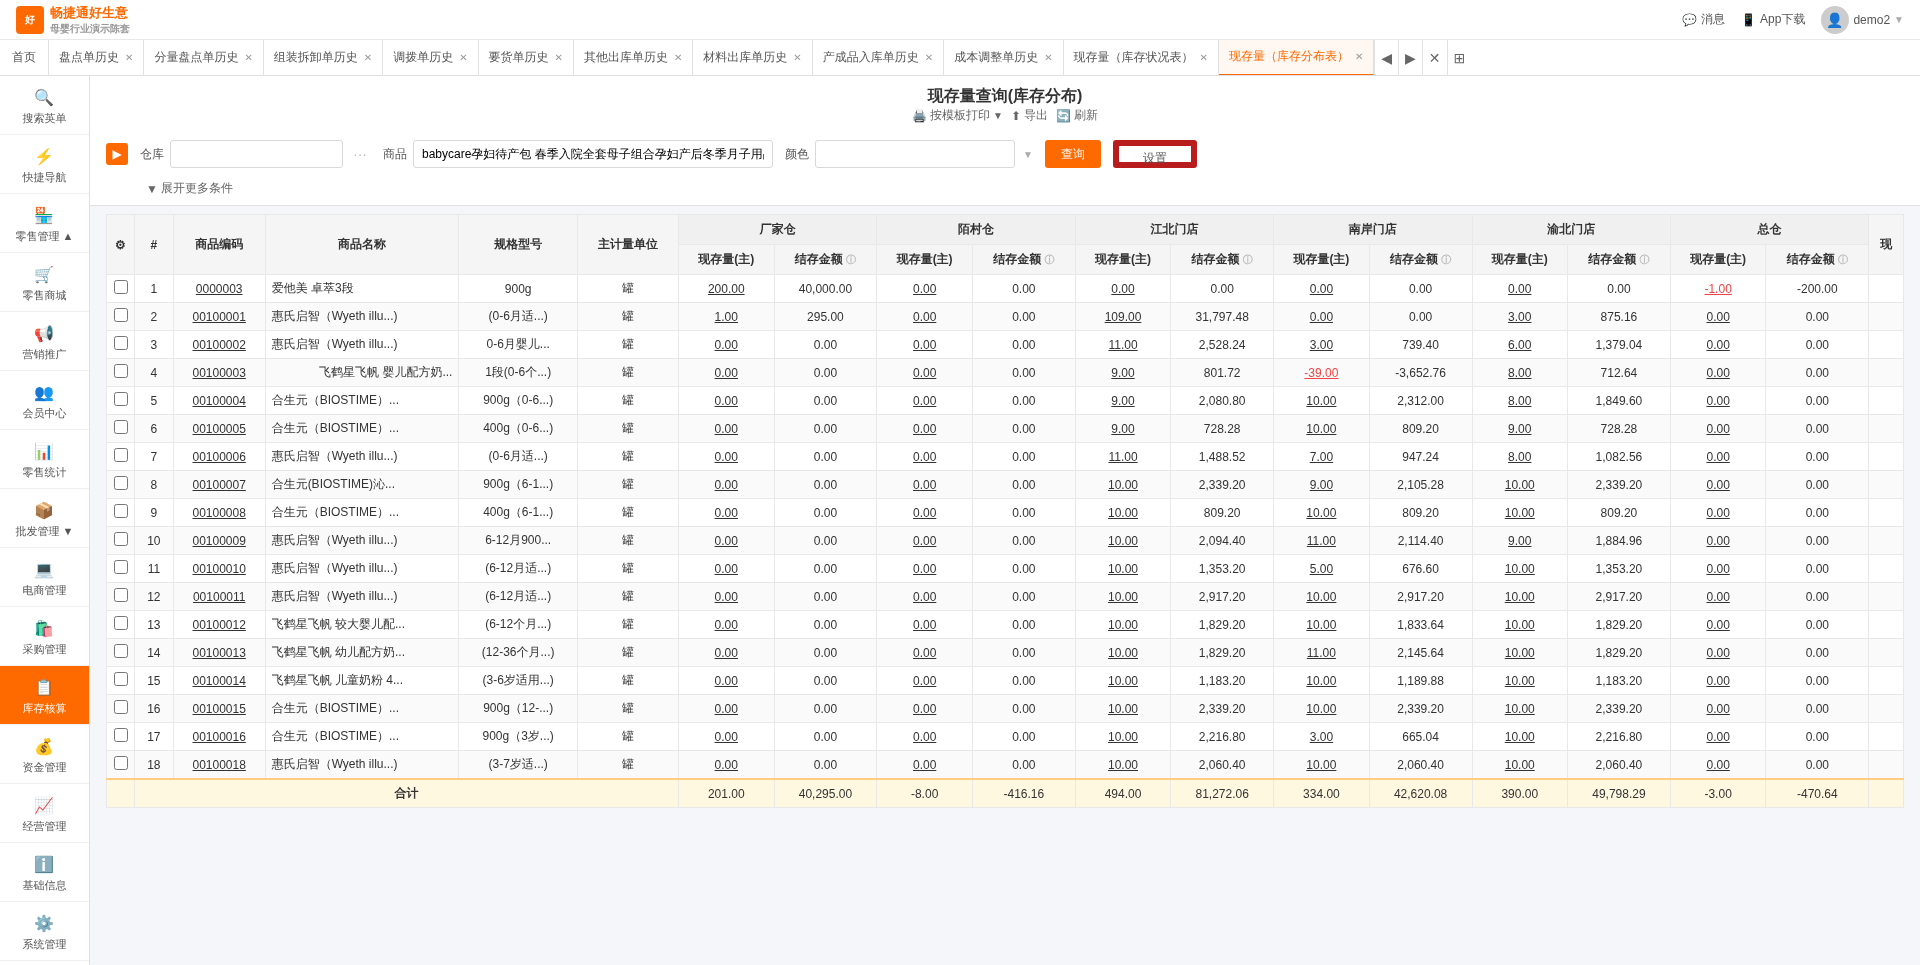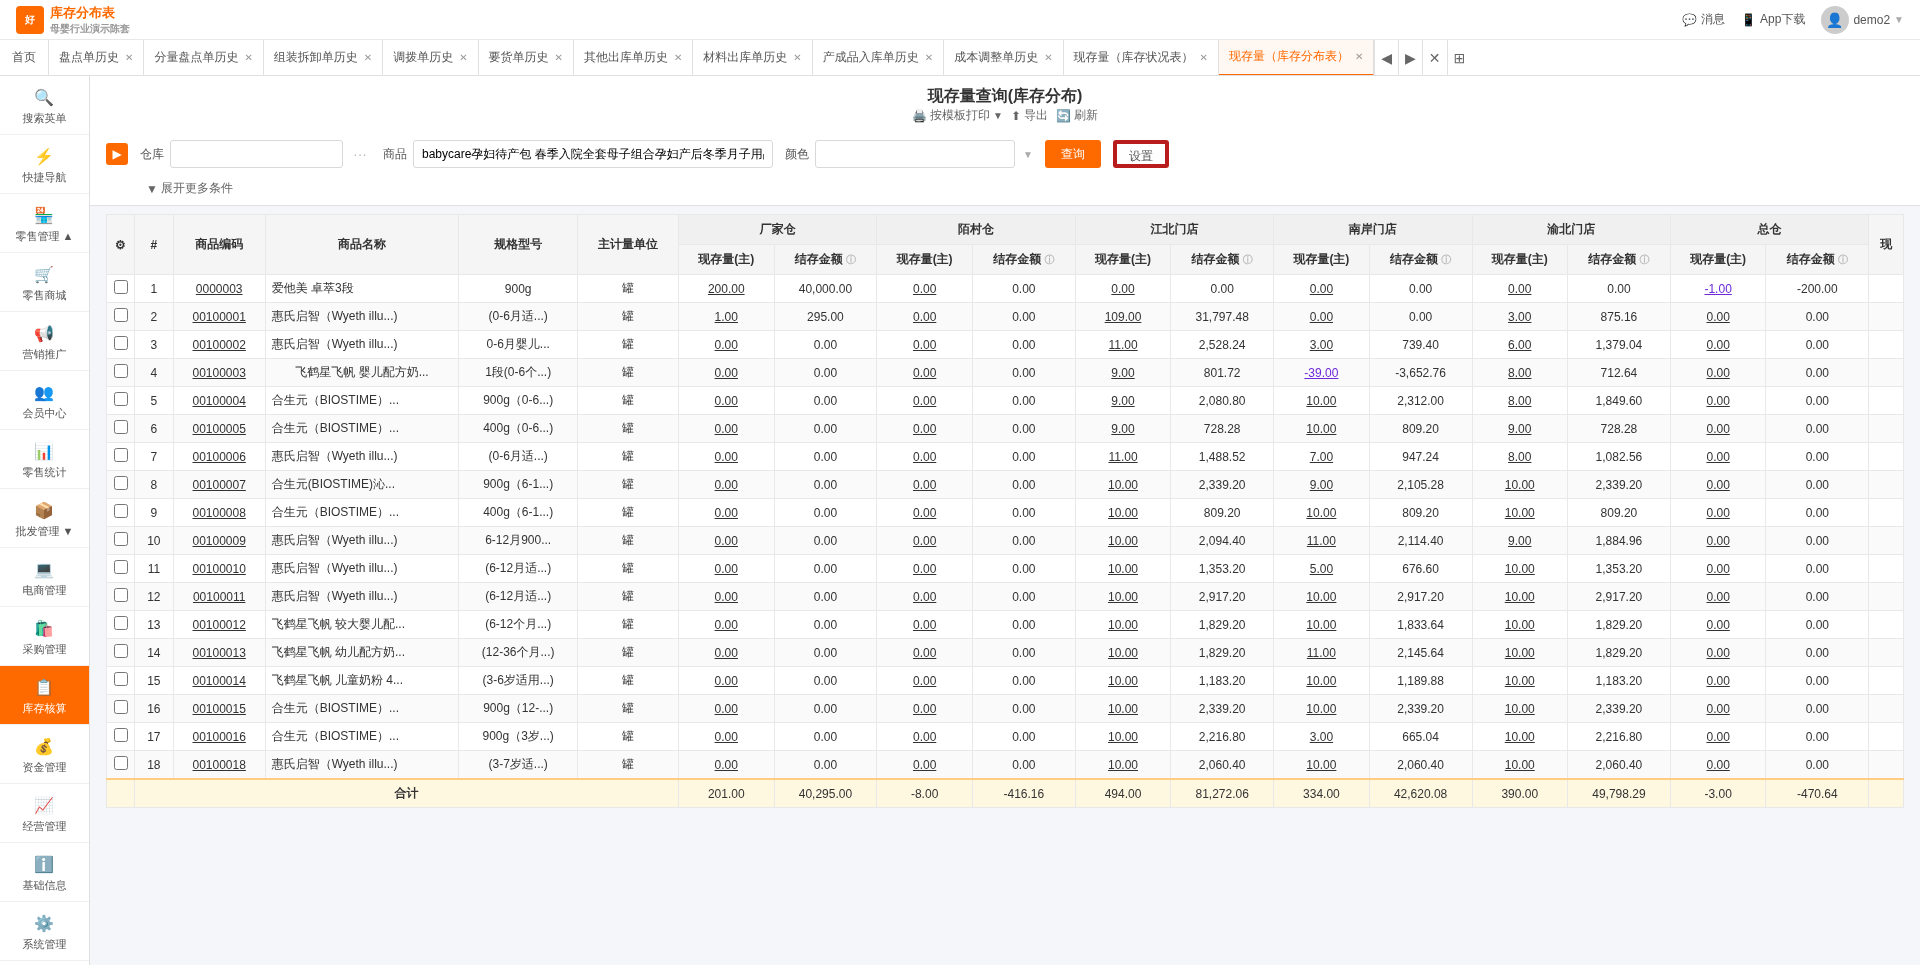--- a/index.html
+++ b/index.html
@@ -40,34 +40,34 @@
     .page-action-btn { display: flex; align-items: center; gap: 3px; cursor: pointer; color: #666; }
 
     
     .search-bar { display: flex; align-items: center; gap: 12px; padding: 8px 0; flex-wrap: wrap; }
     .search-group { display: flex; align-items: center; gap: 6px; }
     .search-label { color: #555; font-size: 12px; white-space: nowrap; }
     .search-input { border: 1px solid #d9d9d9; border-radius: 3px; padding: 4px 8px; font-size: 12px; height: 28px; min-width: 80px; }
     .search-input-wide { min-width: 360px; }
     .search-input-color { min-width: 200px; }
     .search-btn { background: #ff6a00; color: #fff; border: none; border-radius: 3px; padding: 4px 16px; cursor: pointer; height: 28px; font-size: 12px; }
-    .setting-btn { border: 4px solid #b91c1c; background: #fff; color: #555; border-radius: 3px; padding: 4px 12px; cursor: pointer; height: 28px; font-size: 12px; }
+    .setting-btn { border: 6px solid #b91c1c; background: #fff; color: #555; border-radius: 3px; padding: 4px 24px; cursor: pointer; height: 28px; font-size: 12px; }
     .expand-btn { display: flex; align-items: center; gap: 3px; cursor: pointer; color: #666; font-size: 12px; margin-left: 8px; }
     .orange-arrow { width: 22px; height: 22px; background: #ff6a00; border-radius: 3px; color: #fff; display: flex; align-items: center; justify-content: center; cursor: pointer; font-size: 12px; }
     .ellipsis-btn { color: #bbb; cursor: pointer; font-size: 14px; padding: 0 4px; }
 
     
     .table-area { flex: 1; overflow: auto; padding: 8px 16px; background: #f5f6fa; }
     .data-table { width: 100%; border-collapse: collapse; background: #fff; font-size: 12px; }
     .data-table th { background: #f5f5f5; border: 1px solid #e8e8e8; padding: 6px 6px; text-align: center; font-weight: 600; color: #333; white-space: nowrap; }
     .data-table td { border: 1px solid #e8e8e8; padding: 5px 6px; text-align: center; color: #333; white-space: nowrap; }
     .data-table tr:nth-child(even) td { background: #fafafa; }
     .data-table .col-group-header { background: #f0f0f0; text-align: center; }
     .val-link { color: #333; text-decoration: underline; cursor: pointer; }
-    .val-red { color: #6d28d9; }
+    .val-red { color: #ef4444; }
     .th-settings { width: 28px; }
     .info-icon { color: #bbb; font-size: 10px; cursor: pointer; }
 
     
     .footer-row td { background: #fff8e1 !important; border-top: 2px solid #ffcc80; }
 
     
     ::-webkit-scrollbar { width: 6px; height: 6px; }
     ::-webkit-scrollbar-track { background: #f1f1f1; }
     ::-webkit-scrollbar-thumb { background: #ccc; border-radius: 3px; }
@@ -76,21 +76,21 @@
 
     .header-checkbox { width: 14px; height: 14px; }
   </style>
 </head>
 <body>
 
 <div class="top-bar">
   <div class="logo-area">
     <div class="logo-icon">好</div>
     <div>
-      <div style="font-size:13px;font-weight:bold;color:#ff6a00;">库存分布表</div>
+      <div style="font-size:13px;font-weight:bold;color:#ff6a00;">畅捷通好生意</div>
       <div style="font-size:10px;color:#999;">母婴行业演示陈套</div>
     </div>
   </div>
   <div class="top-right">
     <div class="top-right-item">
       <span>💬</span>
       <span>消息</span>
     </div>
     <div class="top-right-item">
       <span>📱</span>
@@ -338,21 +338,21 @@
     <td><span class="val-link">6.00</span></td>
     <td>1,379.04</td>
     <td><span class="val-link">0.00</span></td>
     <td class="">0.00</td>
     <td></td>
   </tr>
             <tr>
     <td><input type="checkbox" class="header-checkbox" style=""></td>
     <td>4</td>
     <td><span class="val-link">00100003</span></td>
-    <td style="text-align:center;max-width:140px;overflow:hidden;text-overflow:ellipsis;">飞鹤星飞帆 婴儿配方奶...</td>
+    <td style="text-align:right;max-width:140px;overflow:hidden;text-overflow:ellipsis;">飞鹤星飞帆 婴儿配方奶...</td>
     <td>1段(0-6个...)</td>
     <td>罐</td>
     <td><span class="val-link">0.00</span></td>
     <td>0.00</td>
     <td><span class="val-link">0.00</span></td>
     <td>0.00</td>
     <td><span class="val-link">9.00</span></td>
     <td>801.72</td>
     <td><span class="val-link val-red">-39.00</span></td>
     <td class="val-red">-3,652.76</td>

